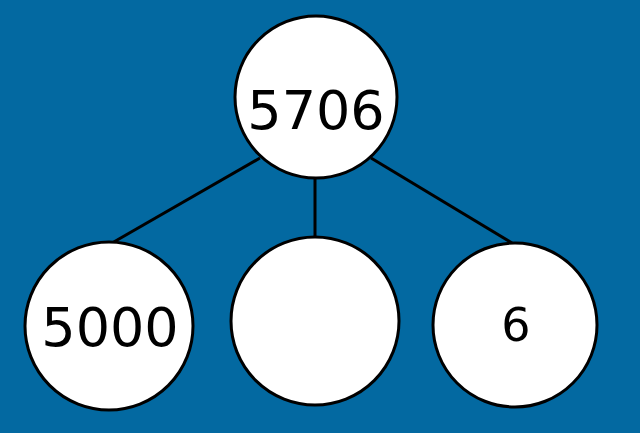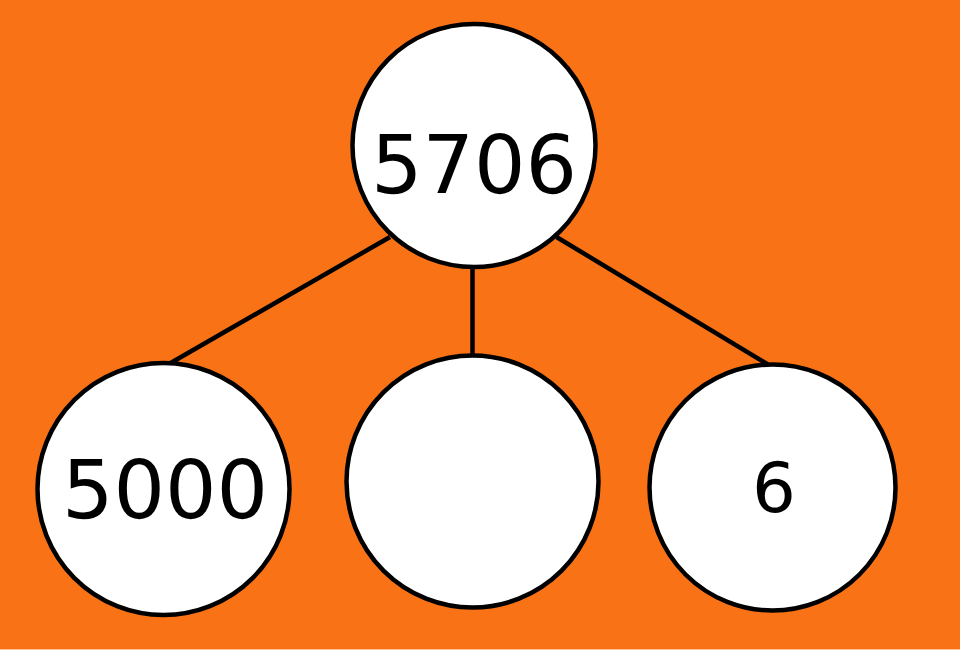--- a/index.html
+++ b/index.html
@@ -8,21 +8,21 @@
     padding: 0;
     background: #ffffff;
   }
   body {
     font-family: "DejaVu Sans", "Liberation Sans", sans-serif;
   }
   #diagram-canvas {
     position: relative;
     width: 640px;
     height: 433px;
-    background: #f97316;
+    background: #0369a1;
     overflow: hidden;
   }
   #bond-svg {
     position: absolute;
     top: 0;
     left: 0;
     width: 640px;
     height: 433px;
     display: block;
   }

